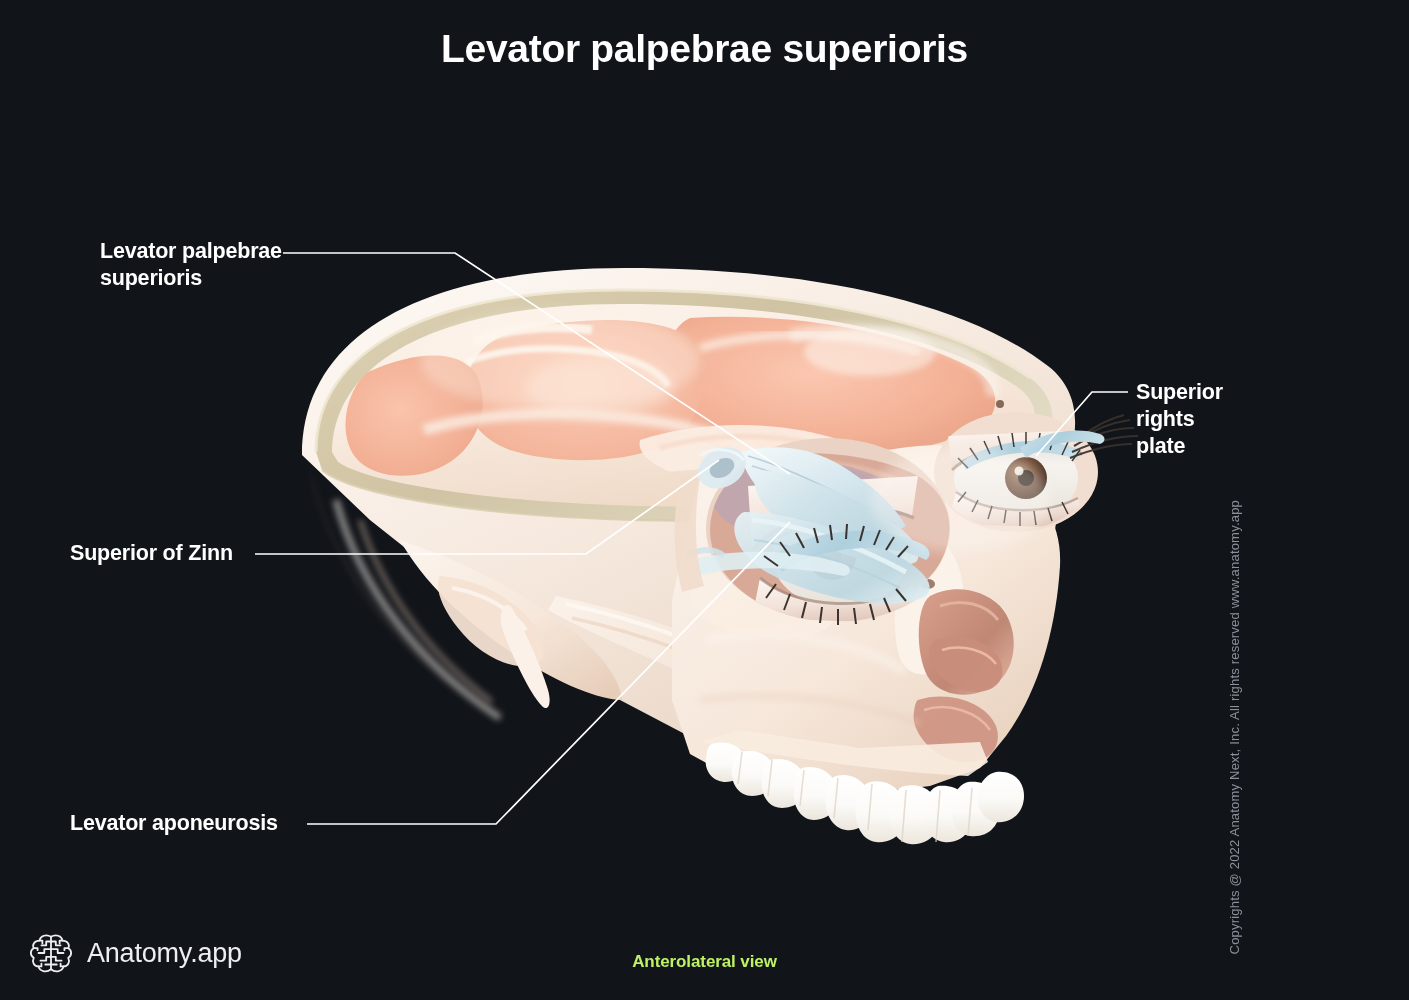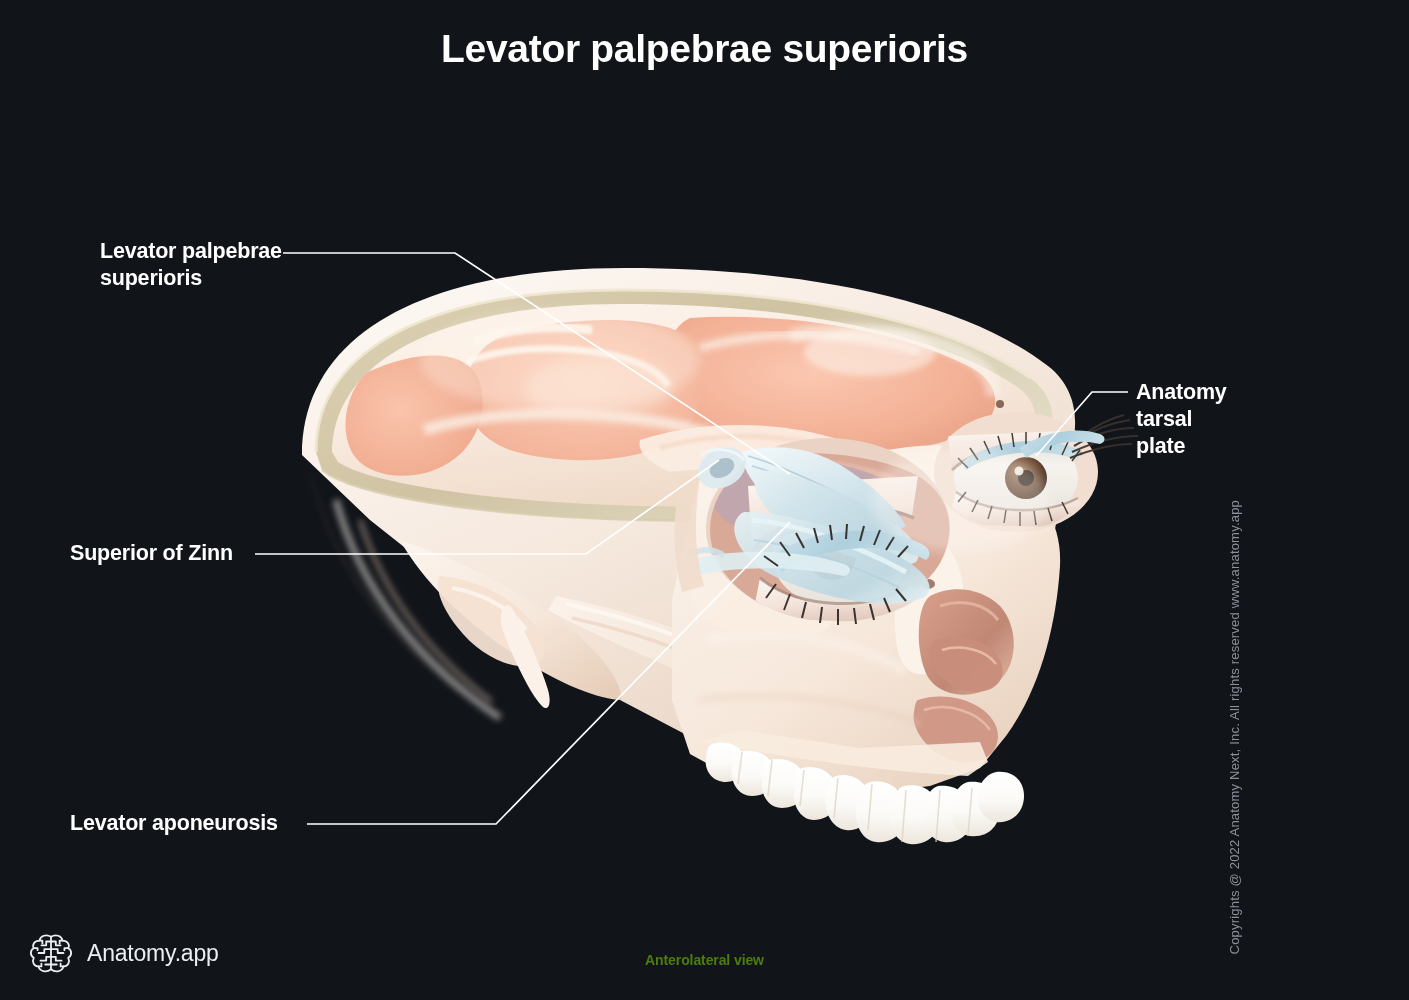--- a/index.html
+++ b/index.html
@@ -20,22 +20,22 @@
     color:#ffffff;
     font-size:39px;
     font-weight:bold;
     letter-spacing:-0.3px;
   }
 
   
   .caption{
     position:absolute;left:0;top:952px;width:1409px;
     text-align:center;
-    color:#4d7c0f;
-    font-size:14px;
+    color:#bef264;
+    font-size:17px;
     font-weight:bold;
     letter-spacing:-0.1px;
   }
 
   
   .label{
     position:absolute;
     color:#ffffff;
     font-size:21.5px;
     font-weight:bold;
@@ -60,21 +60,21 @@
     letter-spacing:0.2px;
     white-space:nowrap;
   }
 
   
   .logo{
     position:absolute;left:28px;top:930px;
     display:flex;align-items:center;gap:13px;
   }
   .logo-text{
-    color:#eceef1;font-size:23px;letter-spacing:-0.2px;
+    color:#eceef1;font-size:27px;letter-spacing:-0.2px;
   }
 
   
   #leaders{position:absolute;inset:0;pointer-events:none;}
   #art{position:absolute;inset:0;}
 </style>
 </head>
 <body>
 
 <div id="stage">
@@ -533,21 +533,21 @@
 
   <div class="title">Levator palpebrae superioris</div>
 
   <div class="label" id="lbl-lps">Levator palpebrae
 superioris</div>
 
   <div class="label" id="lbl-zinn">Superior of Zinn</div>
 
   <div class="label" id="lbl-apo">Levator aponeurosis</div>
 
-  <div class="label" id="lbl-tarsal">Anatomy tarsal plate</div>
+  <div class="label" id="lbl-tarsal">Superior rights plate</div>
 
   <div class="caption">Anterolateral view</div>
 
   <div class="copyright">Copyrights @ 2022 Anatomy Next, Inc. All rights reserved www.anatomy.app</div>
 
   <div class="logo">
     <svg width="46" height="46" viewBox="0 0 48 48">
       <g fill="none" stroke="#eceef1" stroke-width="1.9" stroke-linejoin="round" stroke-linecap="round">
 
         <path d="M24,7 L24,41"></path>

